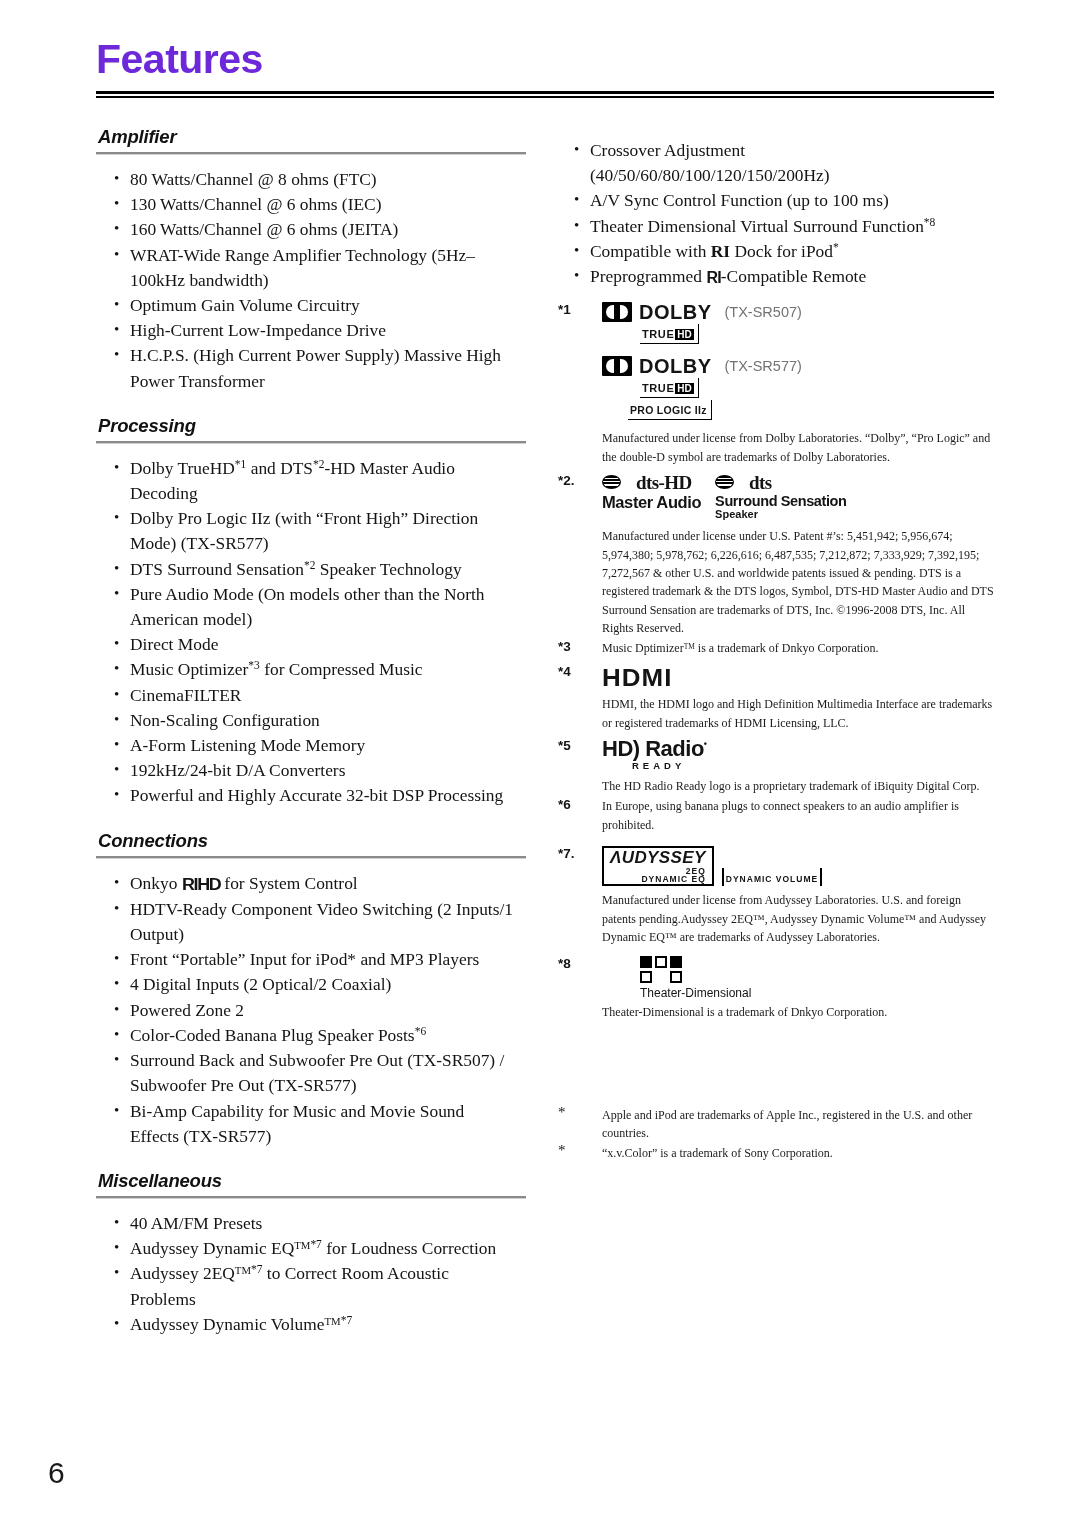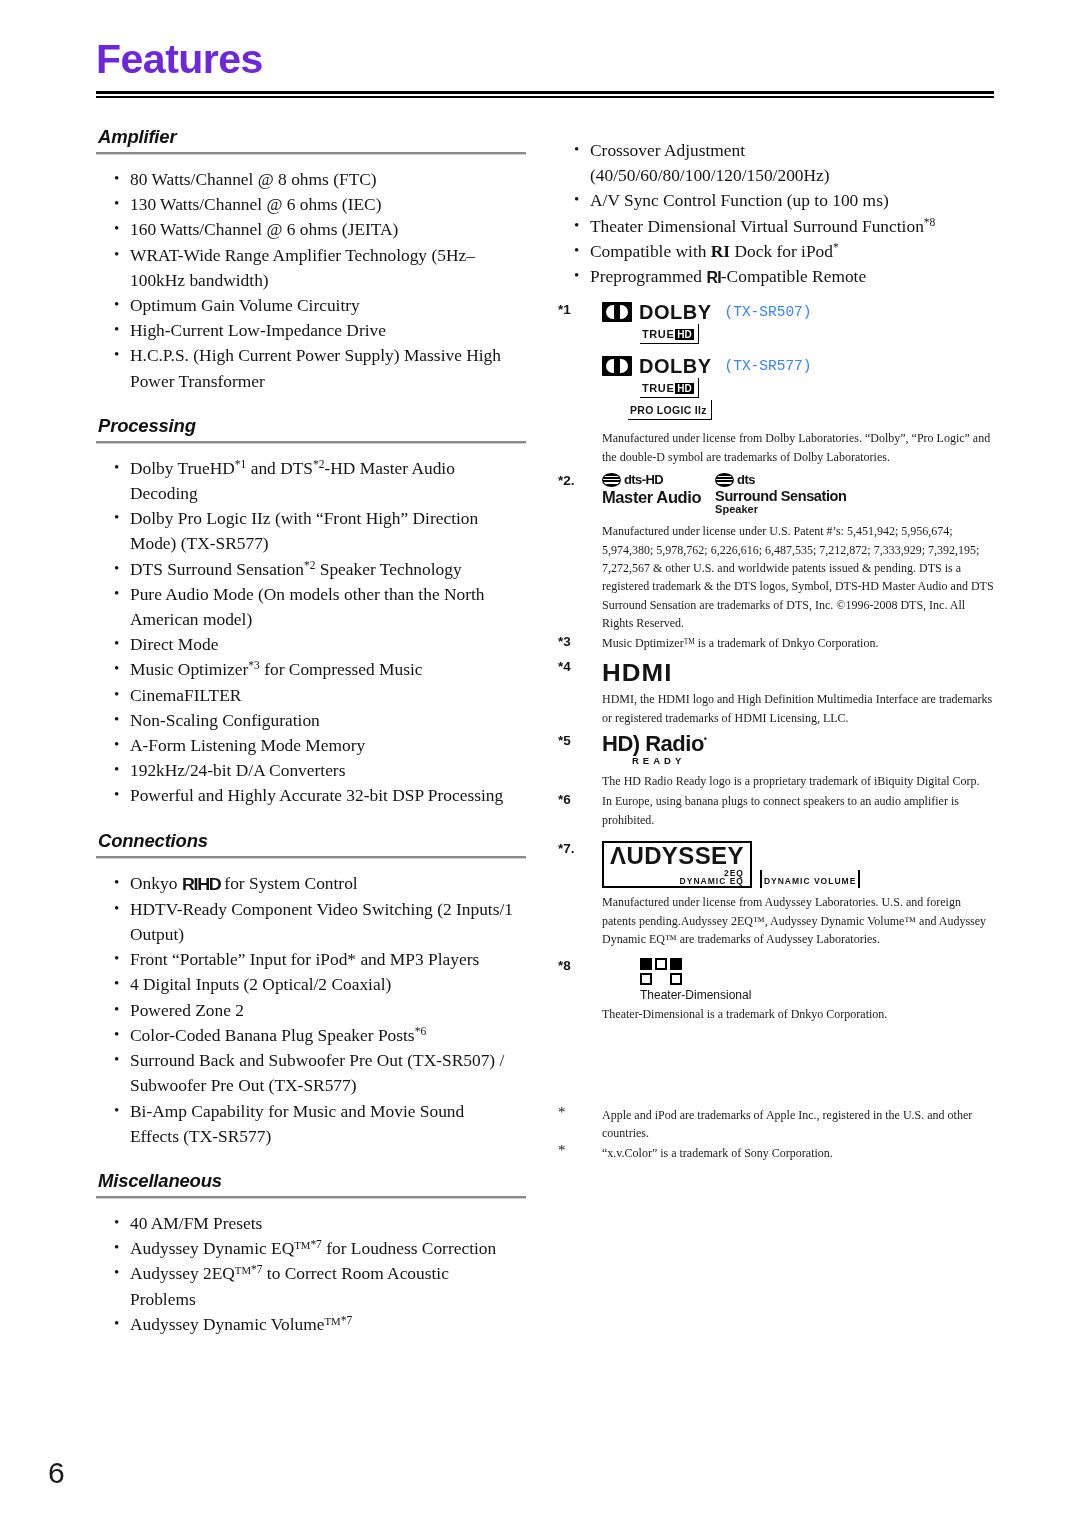--- a/index.html
+++ b/index.html
@@ -158,24 +158,24 @@
   .dd-symbol::before { left: 4px; }
   .dd-symbol::after  { right: 4px; border-radius: 0 7px 7px 0; }
   .dolby-word {
     font-family: "Liberation Sans", "DejaVu Sans", sans-serif;
     font-weight: bold;
     font-size: 20px;
     letter-spacing: 0.5px;
     line-height: 20px;
   }
   .dolby-model {
-    font-family: Liberation Mono, monospace;
+    font-family: Liberation Sans, sans-serif;
     font-size: 14.5px;
     margin-left: 6px;
-    color: #3b82f6;
+    color: #737373;
   }
   .dolby-sub {
     margin-left: 38px;
     margin-top: 2px;
     display: flex;
     align-items: center;
   }
   .truehd {
     font-family: "Liberation Sans", "DejaVu Sans", sans-serif;
     font-weight: bold;
@@ -209,22 +209,22 @@
   .dts-group { display: flex; gap: 14px; align-items: flex-start; }
   .dts-block { line-height: 1; }
   .dts-line1 { display: flex; align-items: center; gap: 3px; }
   .dts-disc {
     width: 19px; height: 14px; border-radius: 50%;
     background: repeating-linear-gradient(#000 0 2px, #fff 2px 3.2px);
     border: 1.4px solid #000;
     box-sizing: border-box;
   }
   .dts-word {
-    font-family: Liberation Sans, sans-serif;
-    font-weight: bold; font-size: 13px; letter-spacing: -0.6px;
+    font-family: Liberation Serif, serif;
+    font-weight: bold; font-size: 19px; letter-spacing: -0.6px; margin-left: 12px;
   }
   .dts-line2 {
     font-family: "Liberation Sans", "DejaVu Sans", sans-serif;
     font-weight: bold; font-size: 16.5px; margin-top: 2px; letter-spacing: -0.4px;
   }
   .dts-line2.small { font-size: 14.5px; }
   .dts-line3 {
     font-family: "Liberation Sans", "DejaVu Sans", sans-serif;
     font-weight: bold; font-size: 11px; margin-top: 1px;
   }
@@ -263,22 +263,23 @@
   .audyssey-box {
     border: 2px solid #000;
     display: inline-block;
     padding: 1px 6px 0 6px;
     line-height: 1;
     position: relative;
   }
   .aud-name {
     font-family: "Liberation Sans", "DejaVu Sans", sans-serif;
     font-weight: bold;
-    font-size: 24px;
+    font-size: 17px;
     letter-spacing: 0.4px;
+    font-style: italic;
   }
   .aud-l2, .aud-l3, .aud-l4 {
     font-family: "Liberation Sans", "DejaVu Sans", sans-serif;
     font-weight: bold;
     font-size: 8.5px;
     letter-spacing: 1px;
     text-align: right;
   }
   .aud-l2 { margin-top: 1px; }
   .aud-l4-wrap {

